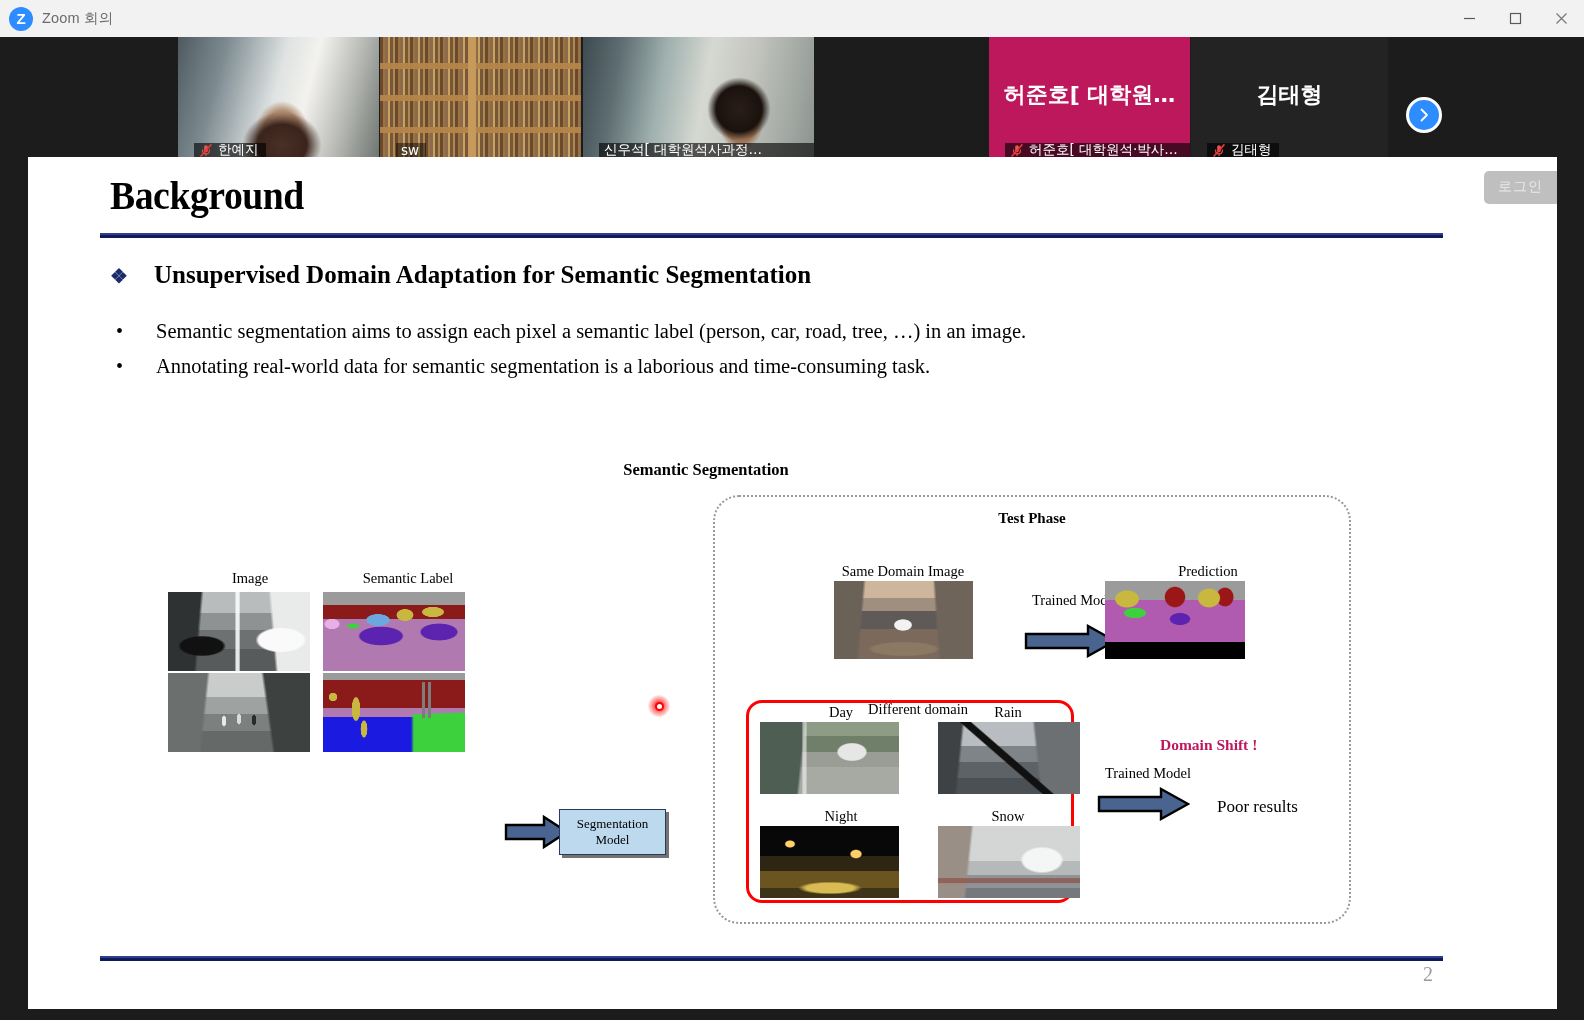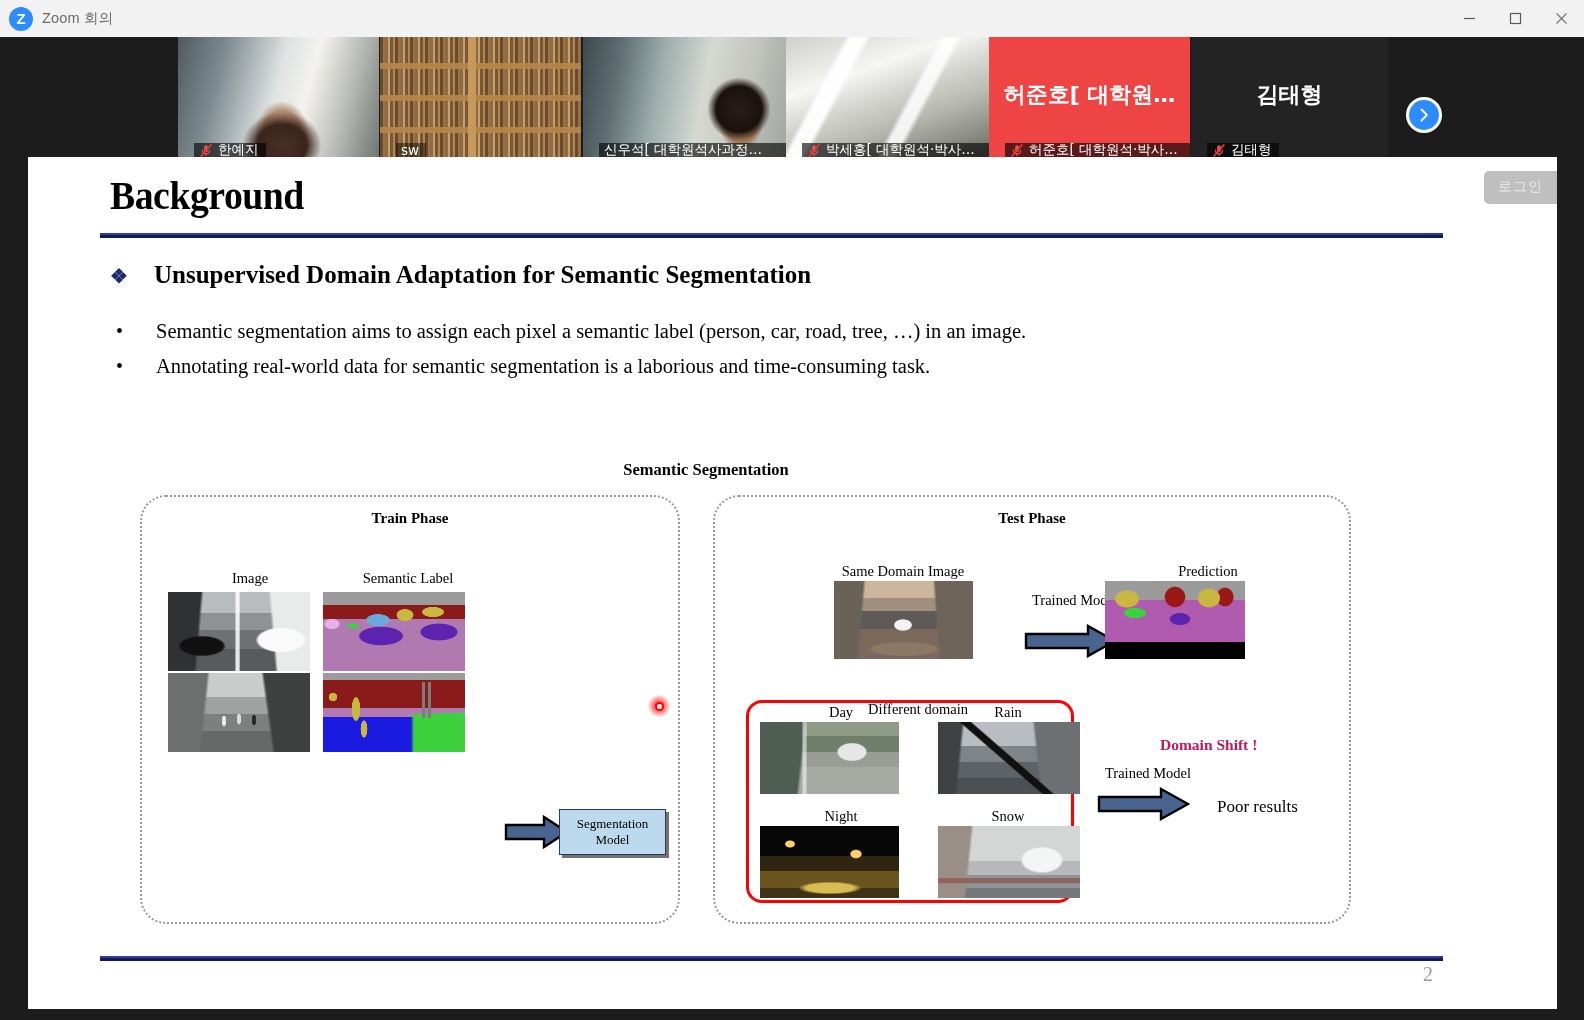--- a/index.html
+++ b/index.html
@@ -224,38 +224,22 @@
     <div class="tile speaking" style="left:583px;width:201px;">
       <div class="ph" style="background:
              radial-gradient(ellipse 44px 44px at 156px 72px,#2a1d17 0%,#1b120d 52%,rgba(0,0,0,0) 72%),
              radial-gradient(ellipse 27px 33px at 158px 86px,#b98e6d 0%,#9b7354 58%,rgba(0,0,0,0) 82%),
              linear-gradient(100deg,#3e4a4f 0%,#5e6e72 16%,#9fb0ae 34%,#d6d9d2 52%,#c2c4bd 70%,#8c9490 100%)"></div>
       <div class="namebar" style="width:100%;">
         <span class="nm">신우석[ 대학원석사과정…</span>
       </div>
     </div>
 
-    <div class="tile speaking" style="left:786px;width:201px;">
-      <div class="ph" style="background:
-             linear-gradient(160deg,#cfd0cc 0%,#e6e6e2 18%,#f6f6f2 30%,#d5d6d1 46%,#b9bab4 62%,#8e8f89 80%,#5d5e58 100%)"></div>
-      <div class="ph" style="background:
-             linear-gradient(118deg,rgba(255,255,255,0) 0 20%,rgba(255,255,255,.95) 22% 27%,rgba(255,255,255,0) 29% 100%),
-             linear-gradient(118deg,rgba(255,255,255,0) 0 52%,rgba(255,255,255,.85) 54% 58%,rgba(255,255,255,0) 60% 100%);"></div>
-      <div class="namebar" style="width:100%;">
-        <svg class="micoff" viewBox="0 0 14 15">
-          <path d="M7 2.2c-1 0-1.8.8-1.8 1.8v3.4c0 1 .8 1.8 1.8 1.8s1.8-.8 1.8-1.8V4c0-1-.8-1.8-1.8-1.8z" fill="#ef5350"></path>
-          <path d="M3.6 6.6v.9c0 1.9 1.5 3.4 3.4 3.4s3.4-1.5 3.4-3.4v-.9" fill="none" stroke="#ef5350" stroke-width="1.1"></path>
-          <line x1="7" y1="11" x2="7" y2="13" stroke="#ef5350" stroke-width="1.1"></line>
-          <line x1="1.6" y1="13.6" x2="12.4" y2="1.4" stroke="#e53935" stroke-width="1.6"></line>
-        </svg>
-        <span class="nm">박세홍[ 대학원석·박사…</span>
-      </div>
-    </div>
-
-    <div class="tile" style="left:989px;width:201px;background:#ef4444;">
+
+    <div class="tile" style="left:989px;width:201px;background:#be185d;">
       <div class="bigname">허준호[ 대학원…</div>
       <div class="namebar" style="width:100%;">
         <svg class="micoff" viewBox="0 0 14 15">
           <path d="M7 2.2c-1 0-1.8.8-1.8 1.8v3.4c0 1 .8 1.8 1.8 1.8s1.8-.8 1.8-1.8V4c0-1-.8-1.8-1.8-1.8z" fill="#ef5350"></path>
           <path d="M3.6 6.6v.9c0 1.9 1.5 3.4 3.4 3.4s3.4-1.5 3.4-3.4v-.9" fill="none" stroke="#ef5350" stroke-width="1.1"></path>
           <line x1="7" y1="11" x2="7" y2="13" stroke="#ef5350" stroke-width="1.1"></line>
           <line x1="1.6" y1="13.6" x2="12.4" y2="1.4" stroke="#e53935" stroke-width="1.6"></line>
         </svg>
         <span class="nm">허준호[ 대학원석·박사…</span>
       </div>
@@ -301,23 +285,20 @@
     </div>
     <div class="sub sub2">
       <span class="dot">•</span>
       <span>Annotating real-world data for semantic segmentation is a laborious and time-consuming task.</span>
     </div>
 
     <div class="fig">
 
       <div class="fig-title">Semantic Segmentation</div>
 
-      <div class="panel panel-train">
-        <div class="panel-head">Train Phase</div>
-      </div>
 
       <div class="cap" style="left:152px;top:413px;width:140px;">Image</div>
       <div class="cap" style="left:295px;top:413px;width:170px;">Semantic Label</div>
 
       <div class="imgbox" style="left:140px;top:435px;width:142px;height:79px;">
         <div class="ph" style="background:linear-gradient(180deg,#b9bcbd 0 26%,#8e9293 26% 48%,#6d7172 48% 72%,#575b5c 72% 100%)"></div>
         <div class="ph" style="background:
             linear-gradient(95deg,#2f3233 0 22%,rgba(0,0,0,0) 24% 100%),
             linear-gradient(265deg,#e9eaea 0 26%,rgba(0,0,0,0) 28% 100%)"></div>
         <div class="ph" style="background:

